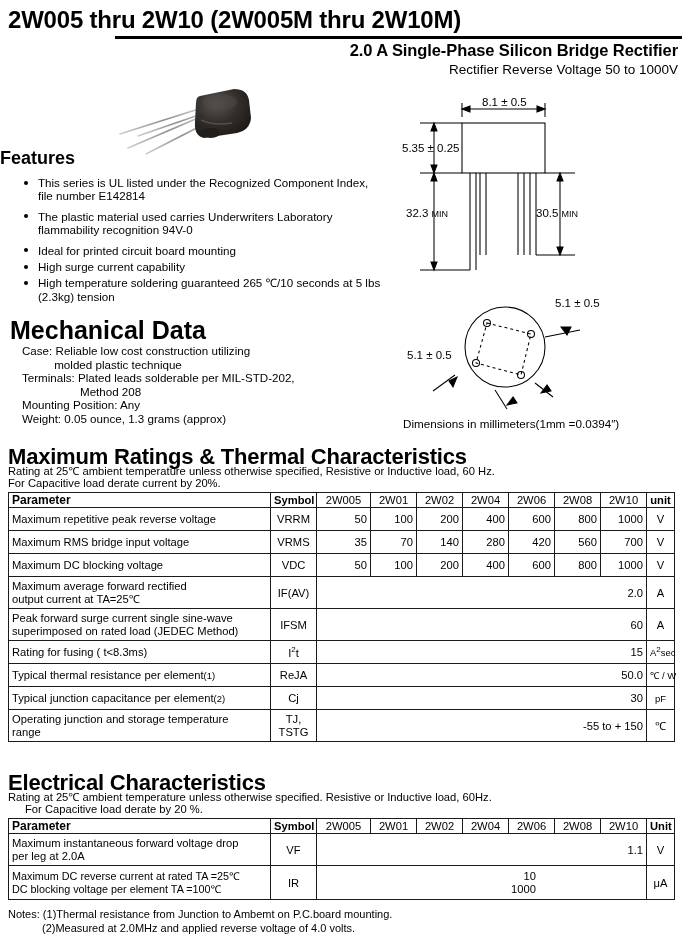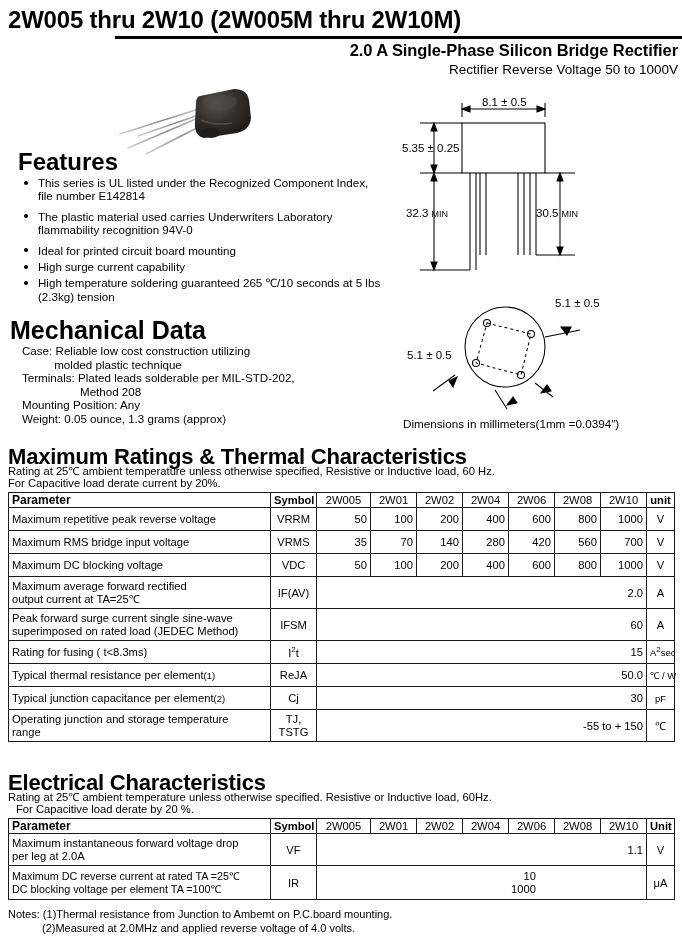--- a/index.html
+++ b/index.html
@@ -34,22 +34,22 @@
   .subtitle-2 {
     position: absolute; right: 4px; top: 62px;
     font-size: 13.5px; white-space: nowrap;
   }
 
   
   .photo { position: absolute; left: 108px; top: 76px; width: 150px; height: 96px; }
 
   
   .h-features {
-    position: absolute; left: 18px; top: 148px;
-    font-size: 24px; font-weight: bold;
+    position: absolute; left: 0; top: 148px;
+    font-size: 18px; font-weight: bold;
   }
   .feature-list {
     position: absolute; left: 22px; top: 176px; width: 360px;
     margin: 0; padding: 0; list-style: none;
   }
   .feature-list li {
     position: relative; padding-left: 16px;
     font-size: 11.6px; line-height: 13.4px;
     margin-bottom: 7px;
   }
@@ -350,21 +350,21 @@
           <span>TSTG</span>
         </td>
         <td class="c-mid" colspan="7">-55 to + 150</td>
         <td class="unit">℃</td>
       </tr>
     </tbody>
   </table>
 
   <div class="sec-h" style="left:8px; top:770px;">Electrical Characteristics</div>
   <div class="sec-sub" style="left:8px; top:791px;">Rating at 25℃  ambient temperature unless otherwise specified. Resistive or Inductive load, 60Hz.</div>
-  <div class="sec-sub" style="left:16px; top:803px;">For Capacitive load derate by 20 %.</div>
+  <div class="sec-sub" style="left:25px; top:803px;">For Capacitive load derate by 20 %.</div>
 
   <table class="dt" style="left:8px; top:818px; width:666px;">
     <colgroup>
       <col style="width:262px">
         <col style="width:46px">
         <col style="width:54px">
       <col style="width:46px">
         <col style="width:46px">
         <col style="width:46px">
       <col style="width:46px">

